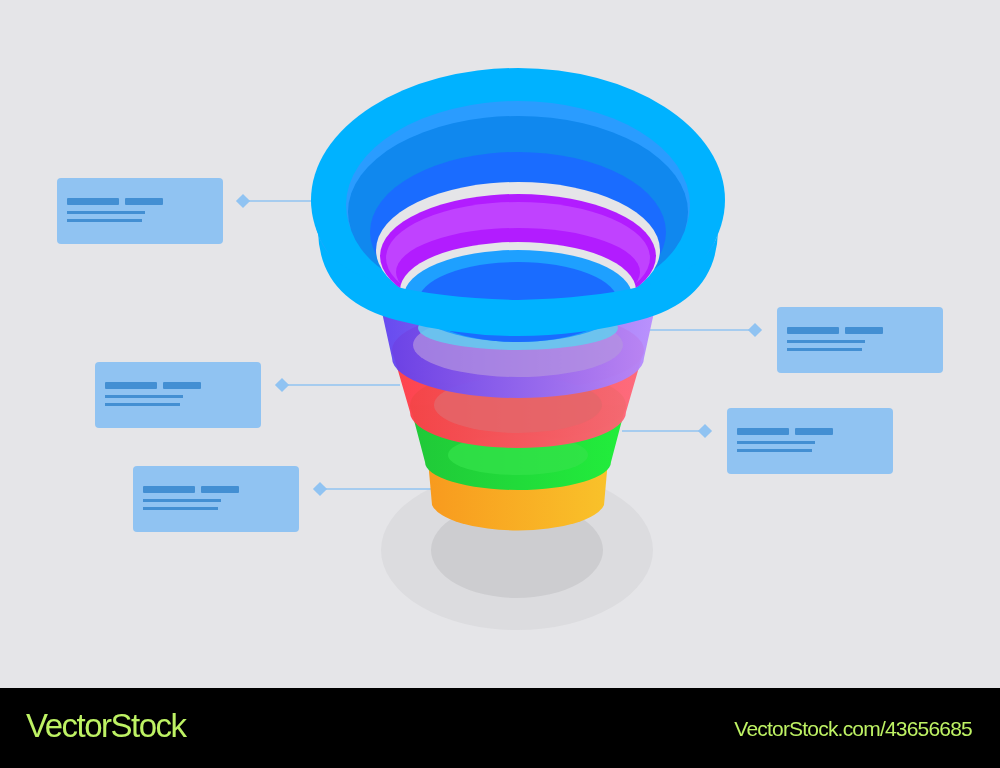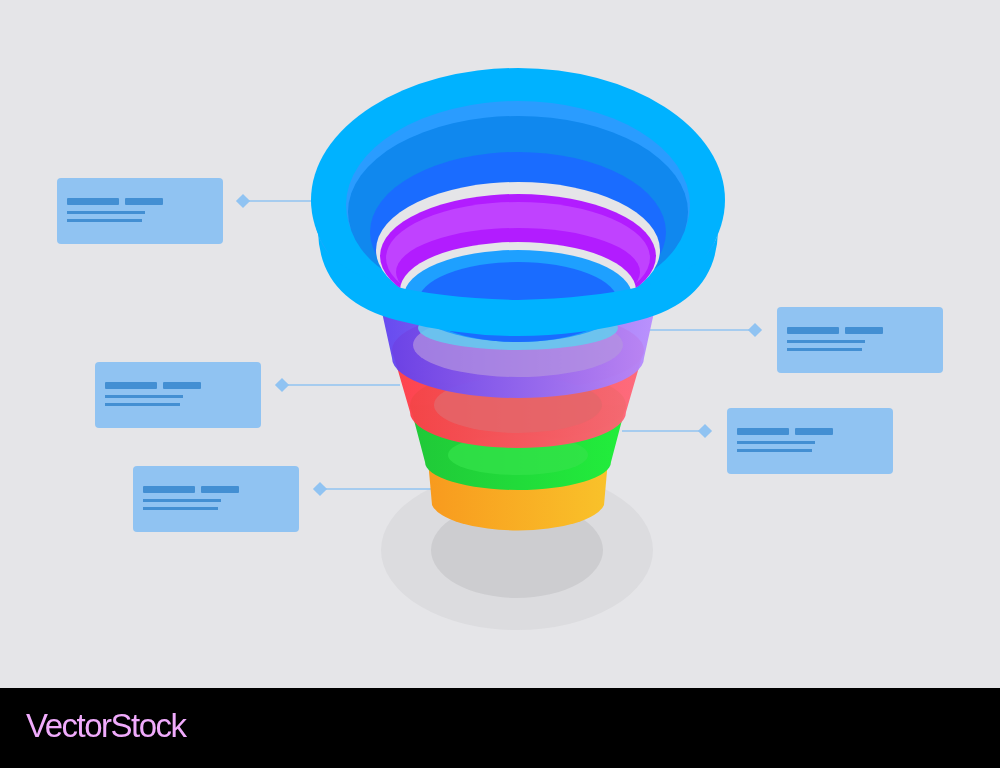--- a/index.html
+++ b/index.html
@@ -12,21 +12,21 @@
     .canvas { position: absolute; left: 0; top: 0; width: 1000px; height: 688px; }
     .canvas svg { position: absolute; left: 0; top: 0; }
     .label-box {
       position: absolute; width: 166px; height: 66px;
       background: #90c3f2; border-radius: 4px;
     }
     .bar { position: absolute; height: 7px; background: #438fd3; border-radius: 1px; }
     .sbar { position: absolute; height: 3px; background: #438fd3; }
     .footer {
       position: absolute; left: 0; top: 688px; width: 1000px; height: 80px;
-      background: #000; color: #f0abfc;
+      background: #000; color: #bef264;
     }
     .brand {
       position: absolute; left: 26px; top: 19px;
       font-size: 33px; letter-spacing: -1.5px; font-weight: normal;
     }
     .stock-id {
       position: absolute; right: 28px; top: 29px;
       font-size: 21px; letter-spacing: -0.8px;
     }
   </style>
@@ -142,13 +142,14 @@
   <div class="label-box" style="left:133px;top:466px;">
     <div class="bar" style="left:10px;top:20px;width:52px;"></div>
     <div class="bar" style="left:68px;top:20px;width:38px;"></div>
     <div class="sbar" style="left:10px;top:33px;width:78px;"></div>
     <div class="sbar" style="left:10px;top:41px;width:75px;"></div>
   </div>
 </div>
 
 <div class="footer">
   <span class="brand">VectorStock</span>
+  <span class="stock-id">VectorStock.com/43656685</span>
 </div>
 
 </body></html>

